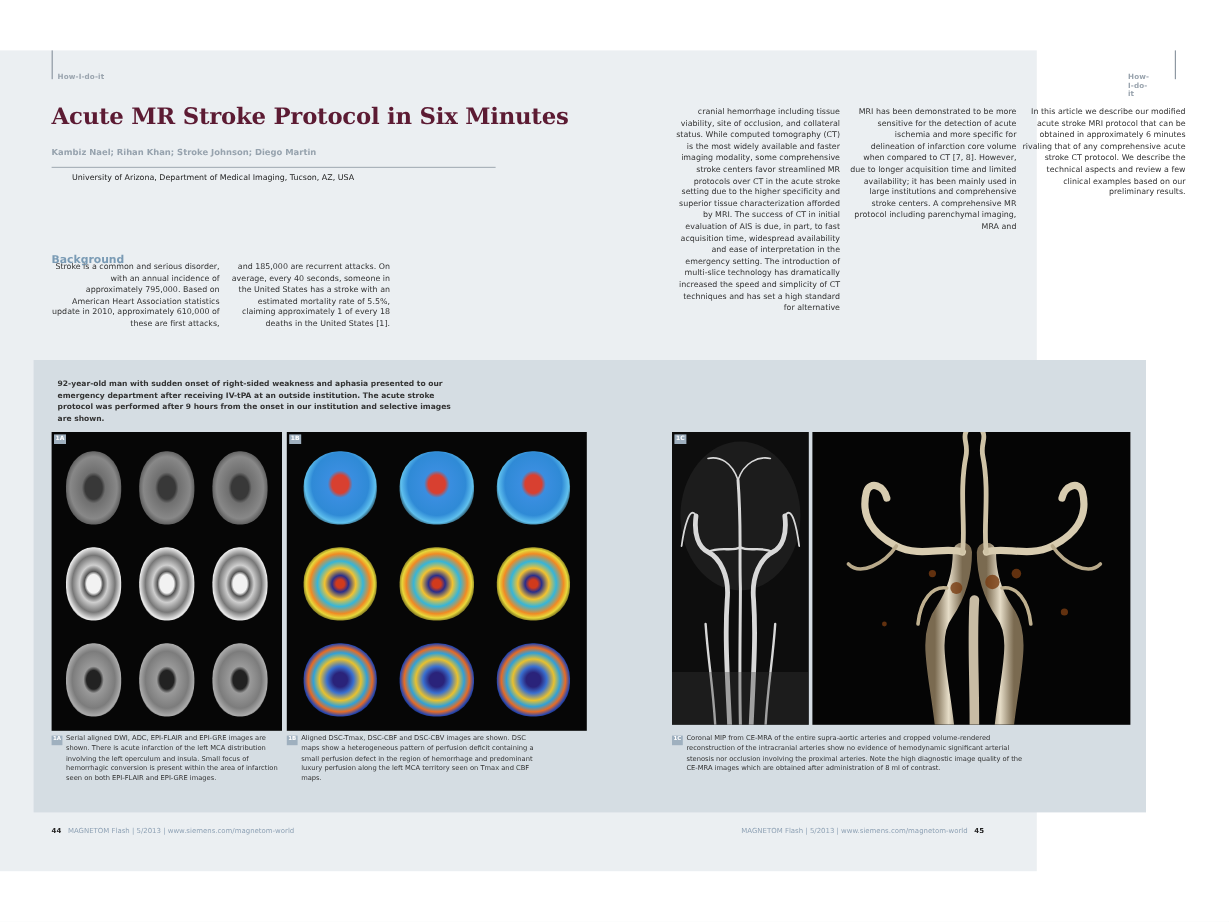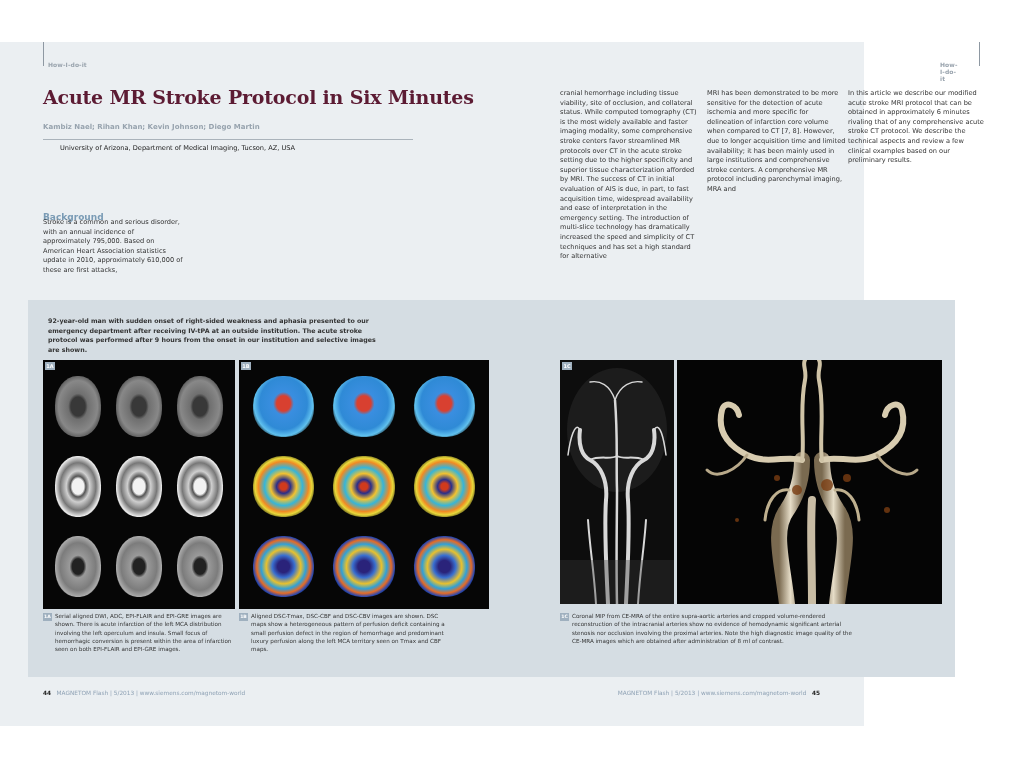--- a/index.html
+++ b/index.html
@@ -15,21 +15,21 @@
   .tag-right { left: 940px; }
 
   .title { position: absolute; left: 43px; top: 44px; font-family: "DejaVu Serif", "Liberation Serif", serif; font-size: 19px; color: #5c1b33; letter-spacing: -0.2px; }
   .authors { position: absolute; left: 43px; top: 81px; font-size: 7px; color: #97a3ae; font-weight: bold; }
   .rule { position: absolute; left: 43px; top: 97px; width: 370px; height: 1px; background: #aab3bb; }
   .affil { position: absolute; left: 60px; top: 102px; font-size: 6.6px; color: #222; }
 
   .bg-heading { position: absolute; left: 43px; top: 159px; font-size: 9px; color: #7a9bb5; font-weight: bold; margin-top: 11px; }
 
   .col { position: absolute; font-size: 6.6px; line-height: 9.6px; color: #333; }
-  .col p { margin-bottom: 4px; }
+  .col p { margin-bottom: 4px; text-align: right; }
   .c1 { left: 43px; top: 176px; width: 140px; }
   .c2 { left: 185px; top: 176px; width: 140px; }
   .c3 { left: 327px; top: 176px; width: 140px; }
   .c4 { left: 560px; top: 47px; width: 140px; }
   .c5 { left: 707px; top: 47px; width: 140px; }
   .c6 { left: 848px; top: 47px; width: 140px; }
 
   .figure { position: absolute; left: 28px; top: 258px; width: 927px; height: 377px; background: #d5dde3; }
   .fig-intro { position: absolute; left: 20px; top: 16px; width: 330px; font-size: 6.3px; line-height: 9.6px; color: #333; font-weight: bold; }
 
@@ -67,28 +67,31 @@
 </head>
 <body>
 
 <div class="spread">
   <div class="edge-line edge-left"></div>
   <div class="edge-line edge-right"></div>
   <div class="section-tag tag-left">How-I-do-it</div>
   <div class="section-tag tag-right">How-I-do-it</div>
 
   <h1 class="title">Acute MR Stroke Protocol in Six Minutes</h1>
-  <div class="authors">Kambiz Nael; Rihan Khan; Kevin Johnson; Diego Martin</div>
+  <div class="authors">Kambiz Nael; Rihan Khan; Stroke Johnson; Diego Martin</div>
   <div class="rule"></div>
   <div class="affil">University of Arizona, Department of Medical Imaging, Tucson, AZ, USA</div>
 
   <h2 class="bg-heading">Background</h2>
 
   <div class="col c1">
     <p>Stroke is a common and serious disorder, with an annual incidence of approximately 795,000. Based on American Heart Association statistics update in 2010, approximately 610,000 of these are first attacks,</p>
+  </div>
+  <div class="col c2">
+    <p>and 185,000 are recurrent attacks. On average, every 40 seconds, someone in the United States has a stroke with an estimated mortality rate of 5.5%, claiming approximately 1 of every 18 deaths in the United States [1].</p>
   </div>
   <div class="col c4">
     <p>cranial hemorrhage including tissue viability, site of occlusion, and collateral status. While computed tomography (CT) is the most widely available and faster imaging modality, some comprehensive stroke centers favor streamlined MR protocols over CT in the acute stroke setting due to the higher specificity and superior tissue characterization afforded by MRI. The success of CT in initial evaluation of AIS is due, in part, to fast acquisition time, widespread availability and ease of interpretation in the emergency setting. The introduction of multi-slice technology has dramatically increased the speed and simplicity of CT techniques and has set a high standard for alternative</p>
   </div>
   <div class="col c5">
     <p>MRI has been demonstrated to be more sensitive for the detection of acute ischemia and more specific for delineation of infarction core volume when compared to CT [7, 8]. However, due to longer acquisition time and limited availability; it has been mainly used in large institutions and comprehensive stroke centers. A comprehensive MR protocol including parenchymal imaging, MRA and</p>
   </div>
   <div class="col c6">
     <p>In this article we describe our modified acute stroke MRI protocol that can be obtained in approximately 6 minutes rivaling that of any comprehensive acute stroke CT protocol. We describe the technical aspects and review a few clinical examples based on our preliminary results.</p>
   </div>

